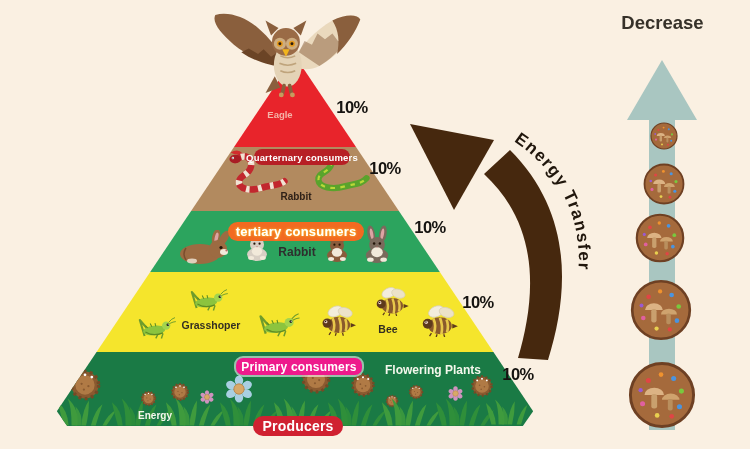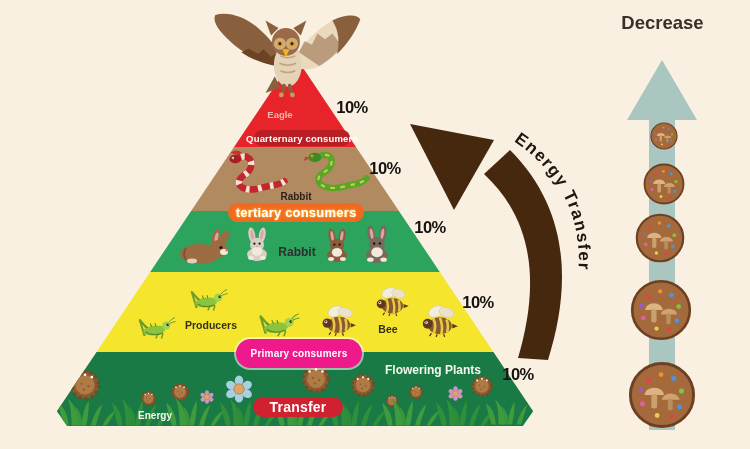--- a/index.html
+++ b/index.html
@@ -15,21 +15,21 @@
   .band{position:relative;width:100%;}
   .band-1{height:91px;}
   .band-2{height:64px;}
   .band-3{height:61px;}
   .band-4{height:80px;}
   .band-5{height:74px;}
   .sprite{position:absolute;}
   .pill{
     position:absolute;display:flex;align-items:center;justify-content:center;
     color:#fff;font-weight:bold;border-radius:999px;white-space:nowrap;
-    z-index:6;letter-spacing:.2px;
+    z-index:6;letter-spacing:.2px;margin-top:19px;
   }
   .pill.glow span{text-shadow:0 0 3px rgba(255,205,60,.95),0 0 1px rgba(255,205,60,.9);}
   .lbl{
     position:absolute;font-weight:bold;text-align:center;z-index:5;white-space:nowrap;
   }
   .pct{
     position:absolute;font-weight:800;font-size:16.5px;color:#151310;z-index:5;
     text-align:center;width:44px;letter-spacing:-0.5px;
   }
   .biomass-title{
@@ -306,31 +306,31 @@
   <svg class="sprite" style="left:206px;top:4px;position:absolute;z-index:7" width="158" height="100">
       <use href="#sym-owl"></use>
     </svg>
 
   <div class="pill" style="left: 254px; top: 130px; width: 96px; height: 16px; font-size: 9.5px; background-color: rgb(183, 31, 37);">
       <span>Quarternary consumers</span>
     </div>
   <div class="pill glow" style="left: 228px; top: 203px; width: 136px; height: 19px; font-size: 13px; background-color: rgb(242, 106, 33); align-items: center;">
       <span>tertiary consumers</span>
     </div>
-  <div class="pill" style="left: 236px; top: 339px; width: 126px; height: 29px; font-size: 10px; box-shadow: rgba(255, 255, 255, 0.55) 0px 0px 0px 2px; background-color: rgb(238, 26, 140);">
+  <div class="pill" style="left: 236px; top: 339px; width: 126px; height: 17px; font-size: 12px; box-shadow: rgba(255, 255, 255, 0.55) 0px 0px 0px 2px; background-color: rgb(238, 26, 140); border-radius: 7px;">
       <span>Primary consumers</span>
     </div>
   <div class="pill" style="left: 253px; top: 397px; width: 90px; height: 20px; font-size: 14px; background-color: rgb(208, 33, 49);">
-      <span>Transfer</span>
+      <span>Producers</span>
     </div>
 
   <div class="lbl" style="left:250px;top:109px;width:60px;font-size:9.5px;color:#f4b4a8">Eagle</div>
   <div class="lbl" style="left:266px;top:191px;width:60px;font-size:10px;color:#2f2118">Rabbit</div>
   <div class="lbl" style="left:267px;top:245px;width:60px;font-size:12px;color:#2e2e2e">Rabbit</div>
-  <div class="lbl" style="left:171px;top:319px;width:80px;font-size:10.5px;color:#332f22">Producers</div>
+  <div class="lbl" style="left:171px;top:319px;width:80px;font-size:10.5px;color:#332f22">Grasshoper</div>
   <div class="lbl" style="left:368px;top:323px;width:40px;font-size:10.5px;color:#332f22">Bee</div>
   <div class="lbl" style="left:125px;top:410px;width:60px;font-size:10px;color:#f4f7ec">Energy</div>
   <div class="lbl" style="left:383px;top:363px;width:100px;font-size:12px;color:#f4f7ec">Flowering Plants</div>
 
   <div class="pct" style="left:330px;top:98px">10%</div>
   <div class="pct" style="left:363px;top:159px">10%</div>
   <div class="pct" style="left:408px;top:218px">10%</div>
   <div class="pct" style="left:456px;top:293px">10%</div>
   <div class="pct" style="left:496px;top:365px">10%</div>
 

